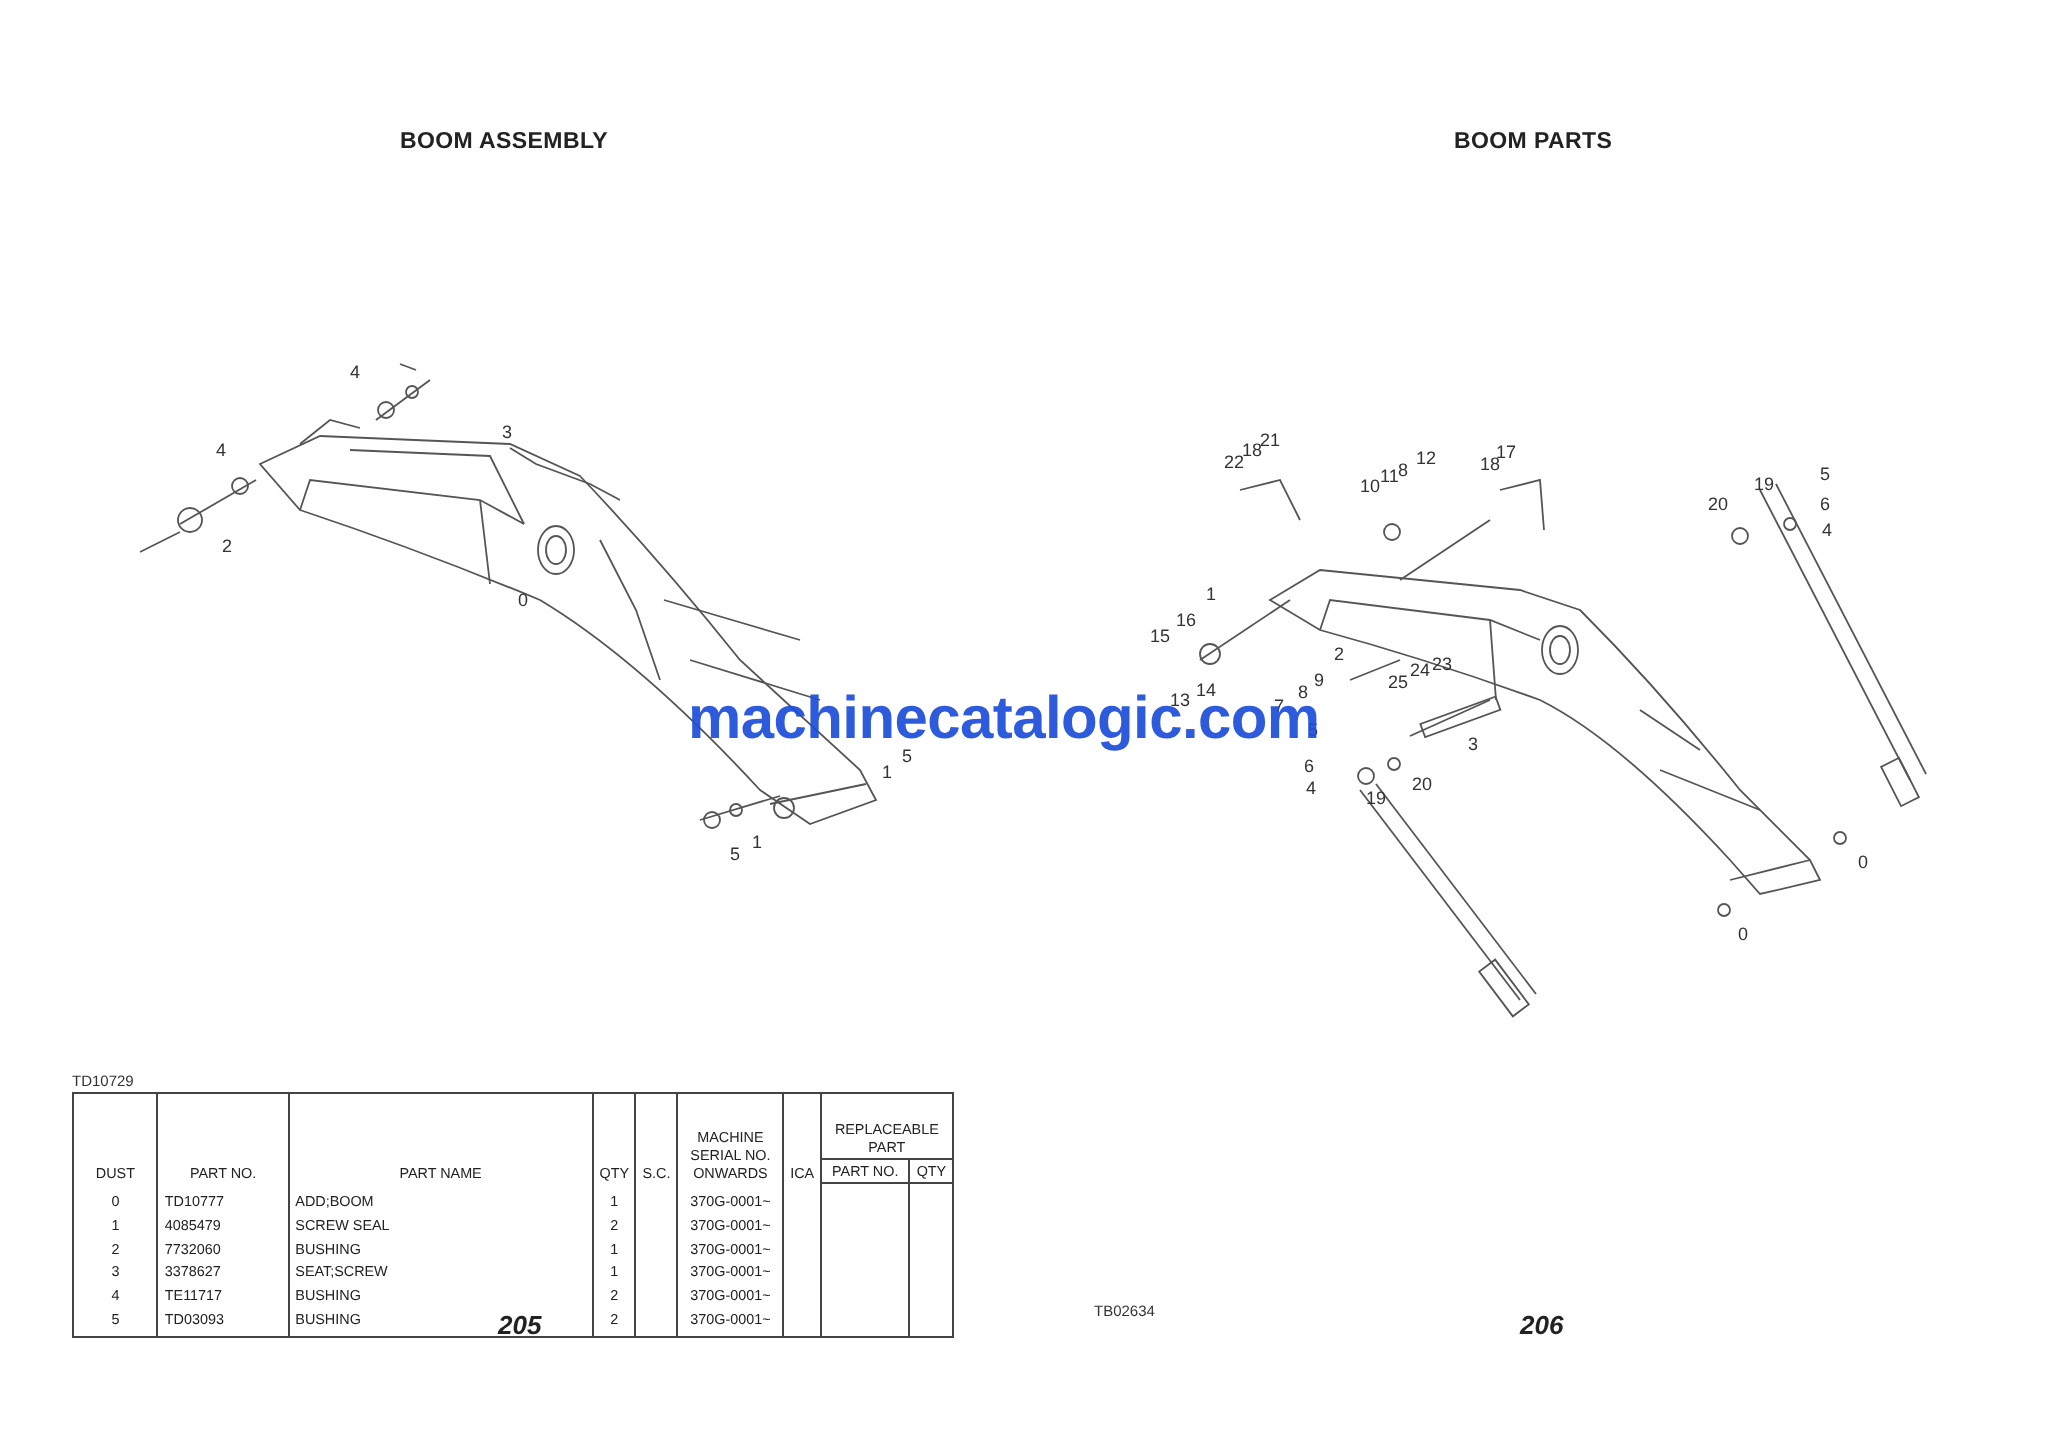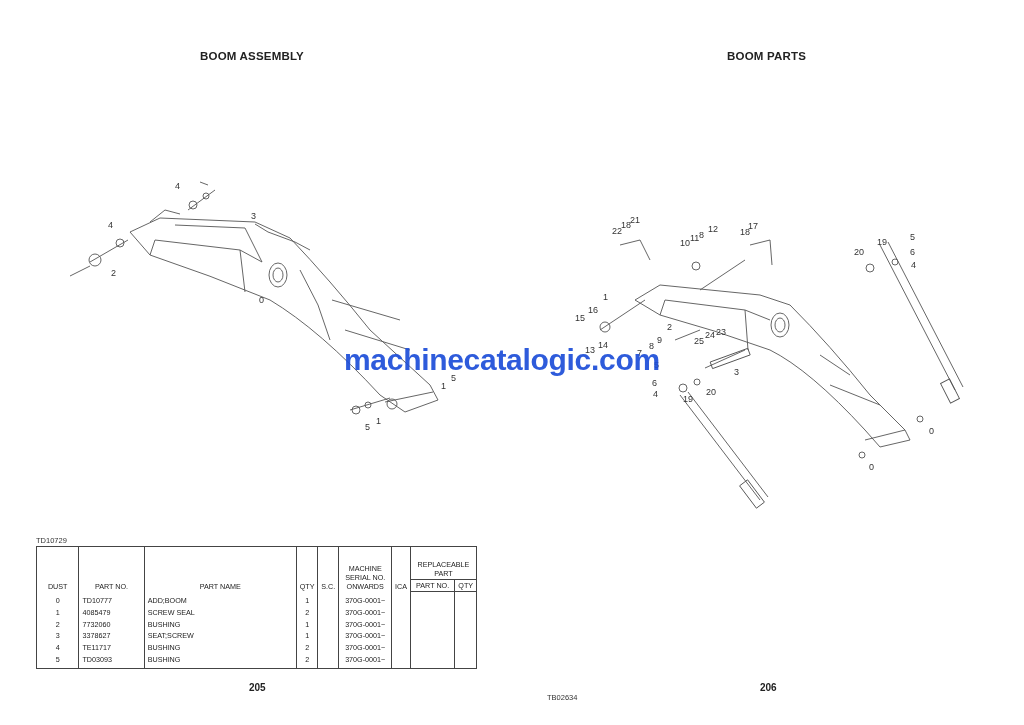--- a/index.html
+++ b/index.html
@@ -1,37 +1,37 @@
 <!DOCTYPE html>
 <html><head>
 <meta charset="utf-8">
 <style>
   html, body { margin:0; padding:0; background:#fff; }
   body { width:1024px; height:725px; position:relative; overflow:hidden;
          font-family:"Liberation Sans", sans-serif; color:#222; }
-  .title { position:absolute; top:50px; font-weight:bold; font-size:11.5px; letter-spacing:0.2px; }
+  .title { position:absolute; top:65px; font-weight:bold; font-size:11.5px; letter-spacing:0.2px; }
   #title-left { left:200px; }
   #title-right { left:727px; }
   .fig { position:absolute; left:0; top:0; width:1024px; height:725px; }
   .callout { font-family:"Liberation Sans", sans-serif; font-size:9px; fill:#333; }
   .fig-id { position:absolute; font-size:7.5px; color:#333;text-align:right; }
   #fig-id-left { left:36px; top:536px; }
-  #fig-id-right { left:547px; top:693px; }
+  #fig-id-right { left:547px; top:651px; }
   table.parts { position:absolute; left:36px; top:546px; width:441px; border-collapse:collapse;
                 font-size:7.2px; color:#222; border:1px solid #444; }
   table.parts th { font-weight:normal; border-left:1px solid #444; border-right:1px solid #444;
                    padding:1px 2px; vertical-align:bottom; line-height:9px; }
   table.parts thead tr.h2 th { border-bottom:1px solid #444; }
   table.parts thead tr.h1 th.rep { border-bottom:1px solid #444; vertical-align:top; }
   table.parts td { border-left:1px solid #444; border-right:1px solid #444; padding:0 3px;
                    line-height:11.8px; height:11.8px; white-space:nowrap; }
   table.parts tbody tr:first-child td { padding-top:3px; }
   table.parts tbody tr:last-child td { padding-bottom:2px; }
   .c { text-align:center; }
-  .pageno { position:absolute; top:682px; font-size:10px; font-weight:bold; }
+  .pageno { position:absolute; top:655px; font-size:13px; font-weight:bold;font-style:italic; }
   #page-left { left:249px; }
   #page-right { left:760px; }
   .watermark { position:absolute; left:344px; top:343px; font-size:30px; font-weight:bold;
                color:#1d4ed8; opacity:0.92; letter-spacing:-0.3px; }
 </style>
 </head>
 <body>
 
 <div id="title-left" class="title">BOOM ASSEMBLY</div>
 <div id="title-right" class="title">BOOM PARTS</div>

